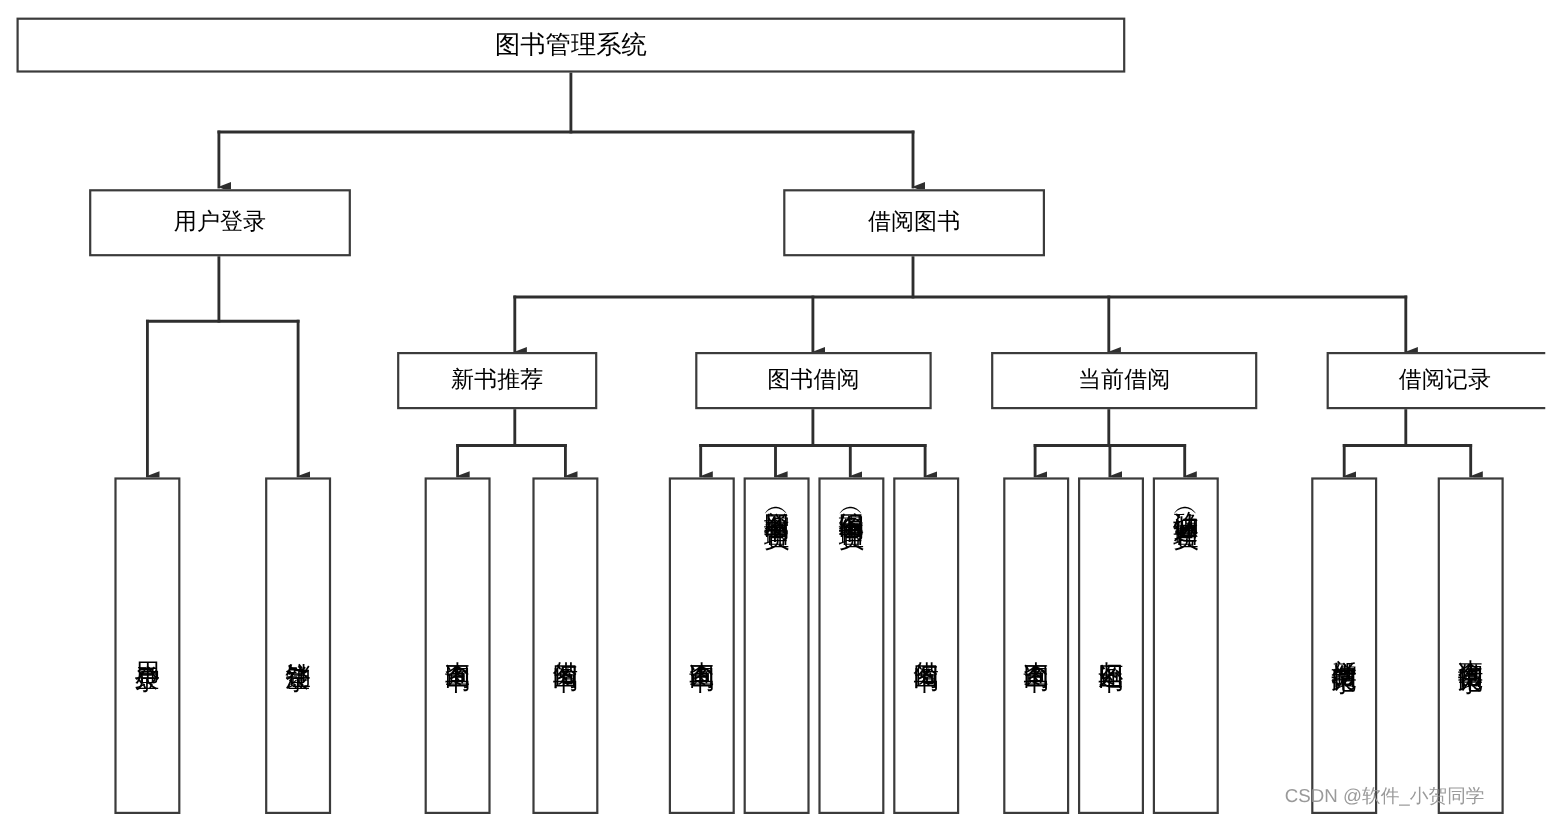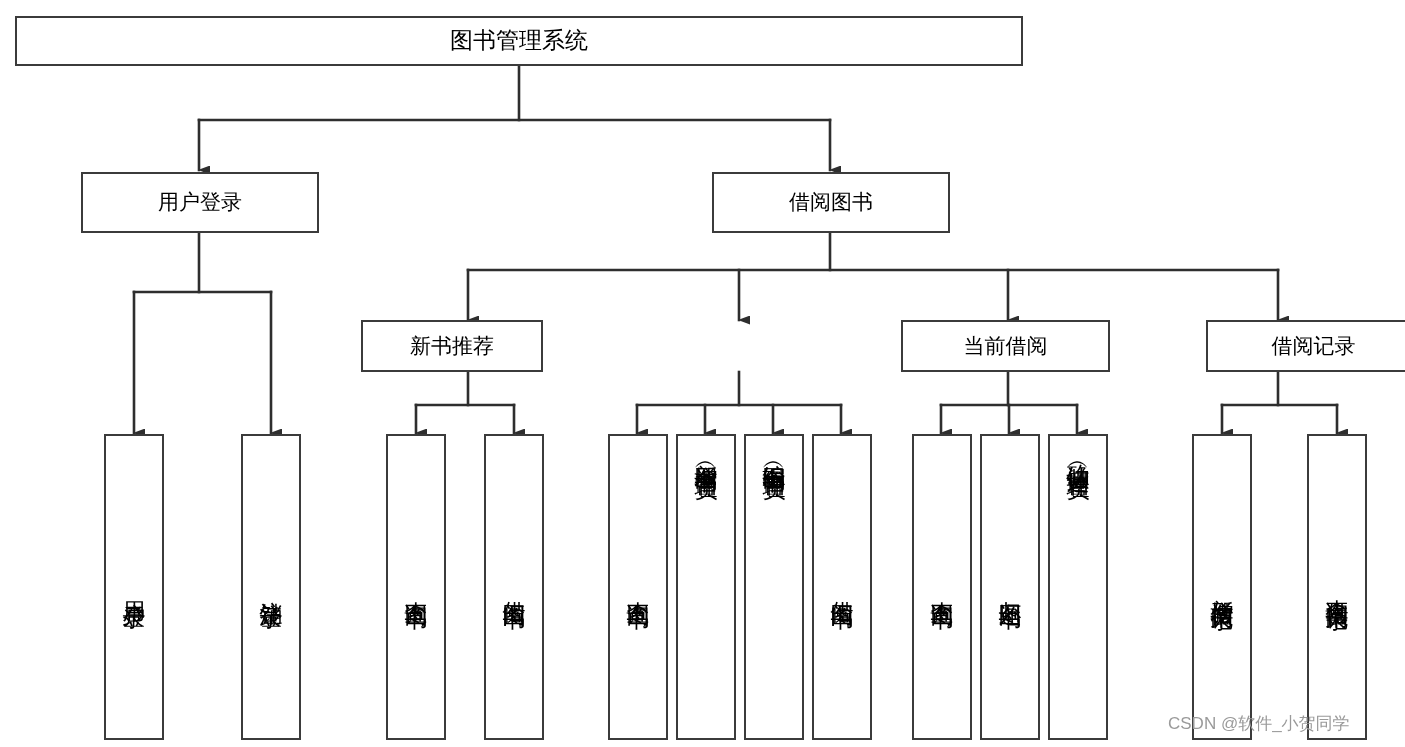--- a/index.html
+++ b/index.html
@@ -148,22 +148,25 @@
   </div>
 
   <div class="node horizontal" style="left:712px; top:172px; width:238px; height:61px;">
     <span class="node-label">借阅图书</span>
   </div>
 
   <div class="node horizontal" style="left:361px; top:320px; width:182px; height:52px;">
     <span class="node-label">新书推荐</span>
   </div>
 
-
-  <div class="node horizontal" style="left:901px; top:320px; width:209px; height:52px;">
+  <div class="node horizontal" style="left:632px; top:320px; width:215px; height:52px;">
+    <span class="node-label">图书借阅</span>
+  </div>
+
+  <div class="node horizontal" style="left:901px; top:320px; width:242px; height:52px;">
     <span class="node-label">当前借阅</span>
   </div>
 
   <div class="node horizontal" style="left:1206px; top:320px; width:215px; height:52px;">
     <span class="node-label">借阅记录</span>
   </div>
 
   <div class="node vertical centered" style="left:104px; top:434px; width:60px; height:306px;">
     <span class="node-label">用户登录</span>
   </div>

